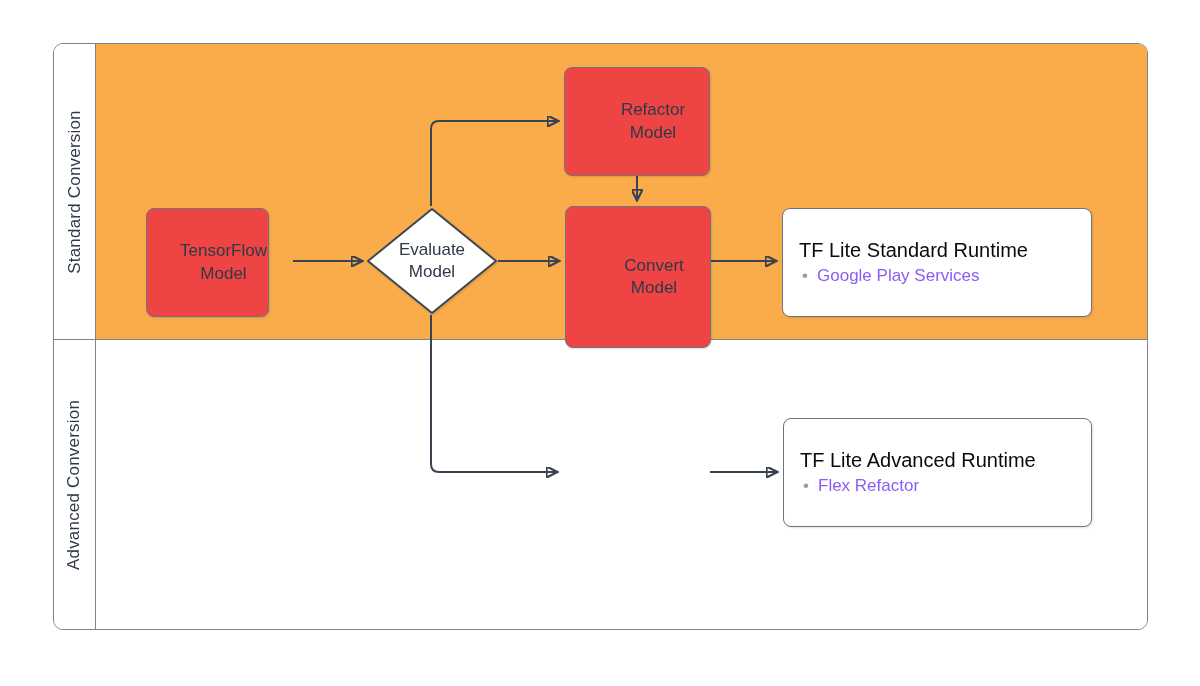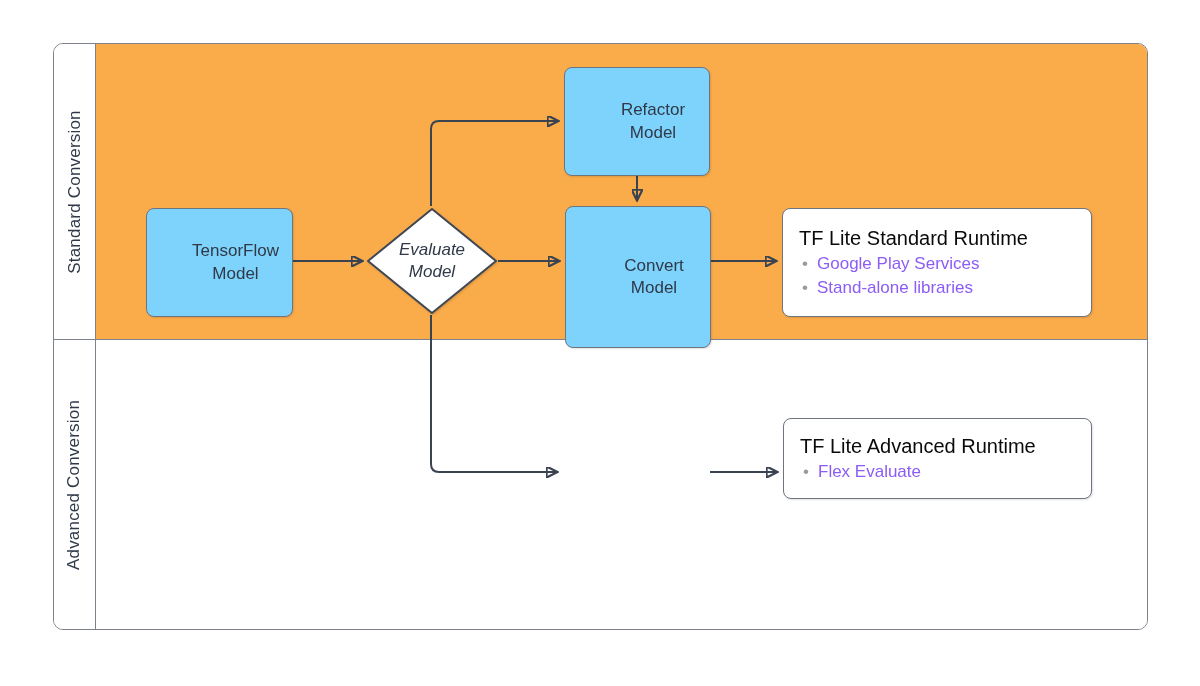--- a/index.html
+++ b/index.html
@@ -49,63 +49,63 @@
   .connectors {
     position: absolute; left: 0; top: 0;
     width: 1200px; height: 686px;
     pointer-events: none;
   }
   .connectors path { stroke: #3A4350; stroke-width: 2; fill: none; }
 
   
   .node {
     position: absolute;
-    background: #7dd3fc;
+    background: #ef4444;
     border: 1.5px solid #6E7580;
     border-radius: 8px;
     display: flex; align-items: center; justify-content: center;
     text-align: center;
     box-shadow: 1px 1px 2px rgba(0,0,0,0.12);
     padding-left: 32px;
   }
   .node-label {
     font-size: 17px;
     line-height: 1.3;
     color: #2F3948;
     white-space: pre-line;
   }
 
-  .node-tensorflow { left: 146px; top: 208px; width: 147px; height: 109px; text-align: center; }
+  .node-tensorflow { left: 146px; top: 208px; width: 123px; height: 109px; text-align: center; }
   .node-refactor   { left: 564px; top: 67px;  width: 146px; height: 109px; }
   .node-convert    { left: 565px; top: 206px; width: 146px; height: 142px; }
   .node-advanced   { left: 563px; top: 418px; width: 147px; height: 108px; }
 
   
   .node-diamond {
     position: absolute;
     left: 366px; top: 207px; width: 132px; height: 108px;
     display: flex; align-items: center; justify-content: center;
     text-align: center;
     filter: drop-shadow(1px 1px 1px rgba(0,0,0,0.15));
   }
   .node-diamond svg { position: absolute; left: 0; top: 0; }
-  .node-diamond .node-label { position: relative; z-index: 1; font-style: italic; }
+  .node-diamond .node-label { position: relative; z-index: 1; }
 
   
   .runtime {
     position: absolute;
     background: #ffffff;
     border: 1.5px solid #6E7580;
     border-radius: 8px;
     display: flex; flex-direction: column; justify-content: center;
     padding: 0 8px 0 16px;
     box-shadow: 1px 1px 2px rgba(0,0,0,0.12);
   }
   .runtime-standard { left: 782px; top: 208px; width: 310px; height: 109px; }
-  .runtime-advanced { left: 783px; top: 418px; width: 309px; height: 81px; }
+  .runtime-advanced { left: 783px; top: 418px; width: 309px; height: 109px; }
   .runtime-title {
     font-size: 20px;
     color: #0A0A0A;
     line-height: 26px;
     margin-bottom: 1px;
   }
   .runtime-bullets { list-style: none; }
   .runtime-bullets li {
     position: relative;
     font-size: 17px;
@@ -175,24 +175,23 @@
   <div class="node node-convert">
     <span class="node-label">Convert
 Model</span>
   </div>
 
 
   <div class="runtime runtime-standard">
     <div class="runtime-title">TF Lite Standard Runtime</div>
     <ul class="runtime-bullets">
       <li>Google Play Services</li>
-      <li>Stand-alone libraries</li>
     </ul>
   </div>
 
   <div class="runtime runtime-advanced">
     <div class="runtime-title">TF Lite Advanced Runtime</div>
     <ul class="runtime-bullets">
-      <li>Flex Evaluate</li>
+      <li>Flex Refactor</li>
     </ul>
   </div>
 
 </div>
 
 </body></html>

